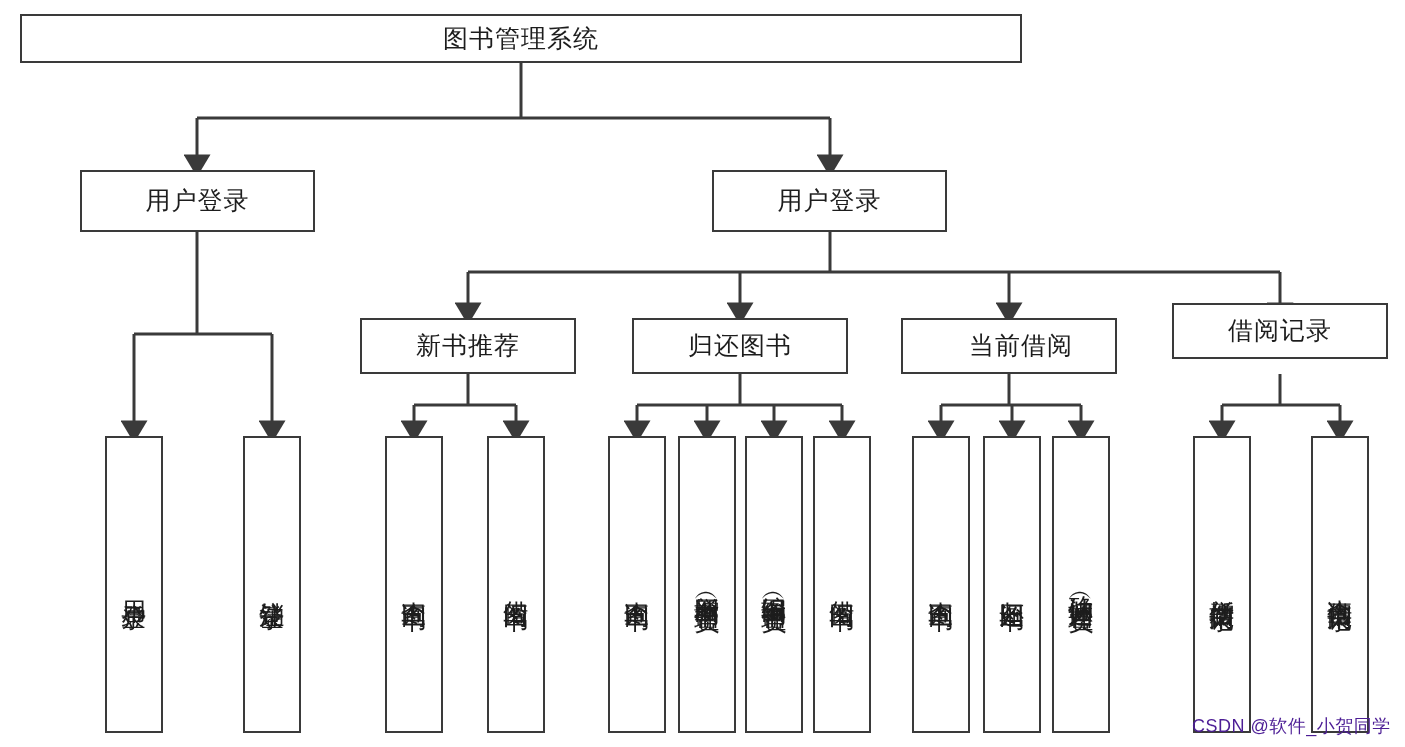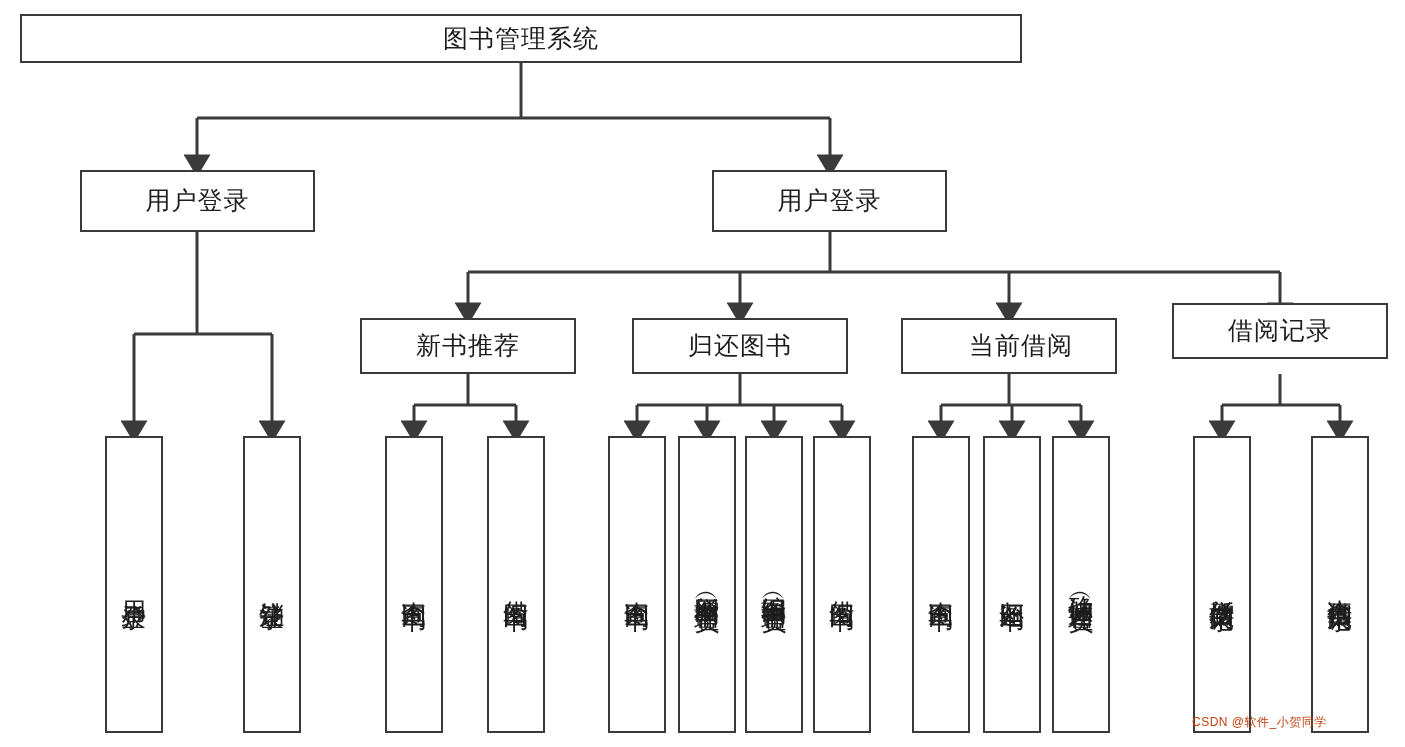--- a/index.html
+++ b/index.html
@@ -55,22 +55,22 @@
     text-orientation: upright;
     font-size: 25px;
     line-height: 1.22;
     letter-spacing: 2px;
     text-align: center;
     white-space: nowrap;
     color: #1d1d1d;
   }
   .watermark {
     position: absolute;
-    font-size: 12px;
-    color: #c2410c;
+    font-size: 18px;
+    color: #4c1d95;
     white-space: nowrap;
     letter-spacing: 0.5px;
   }
 </style>
 </head>
 <body>
 
 <div id="canvas">
 
   <svg class="connectors" viewBox="0 0 1405 747">

